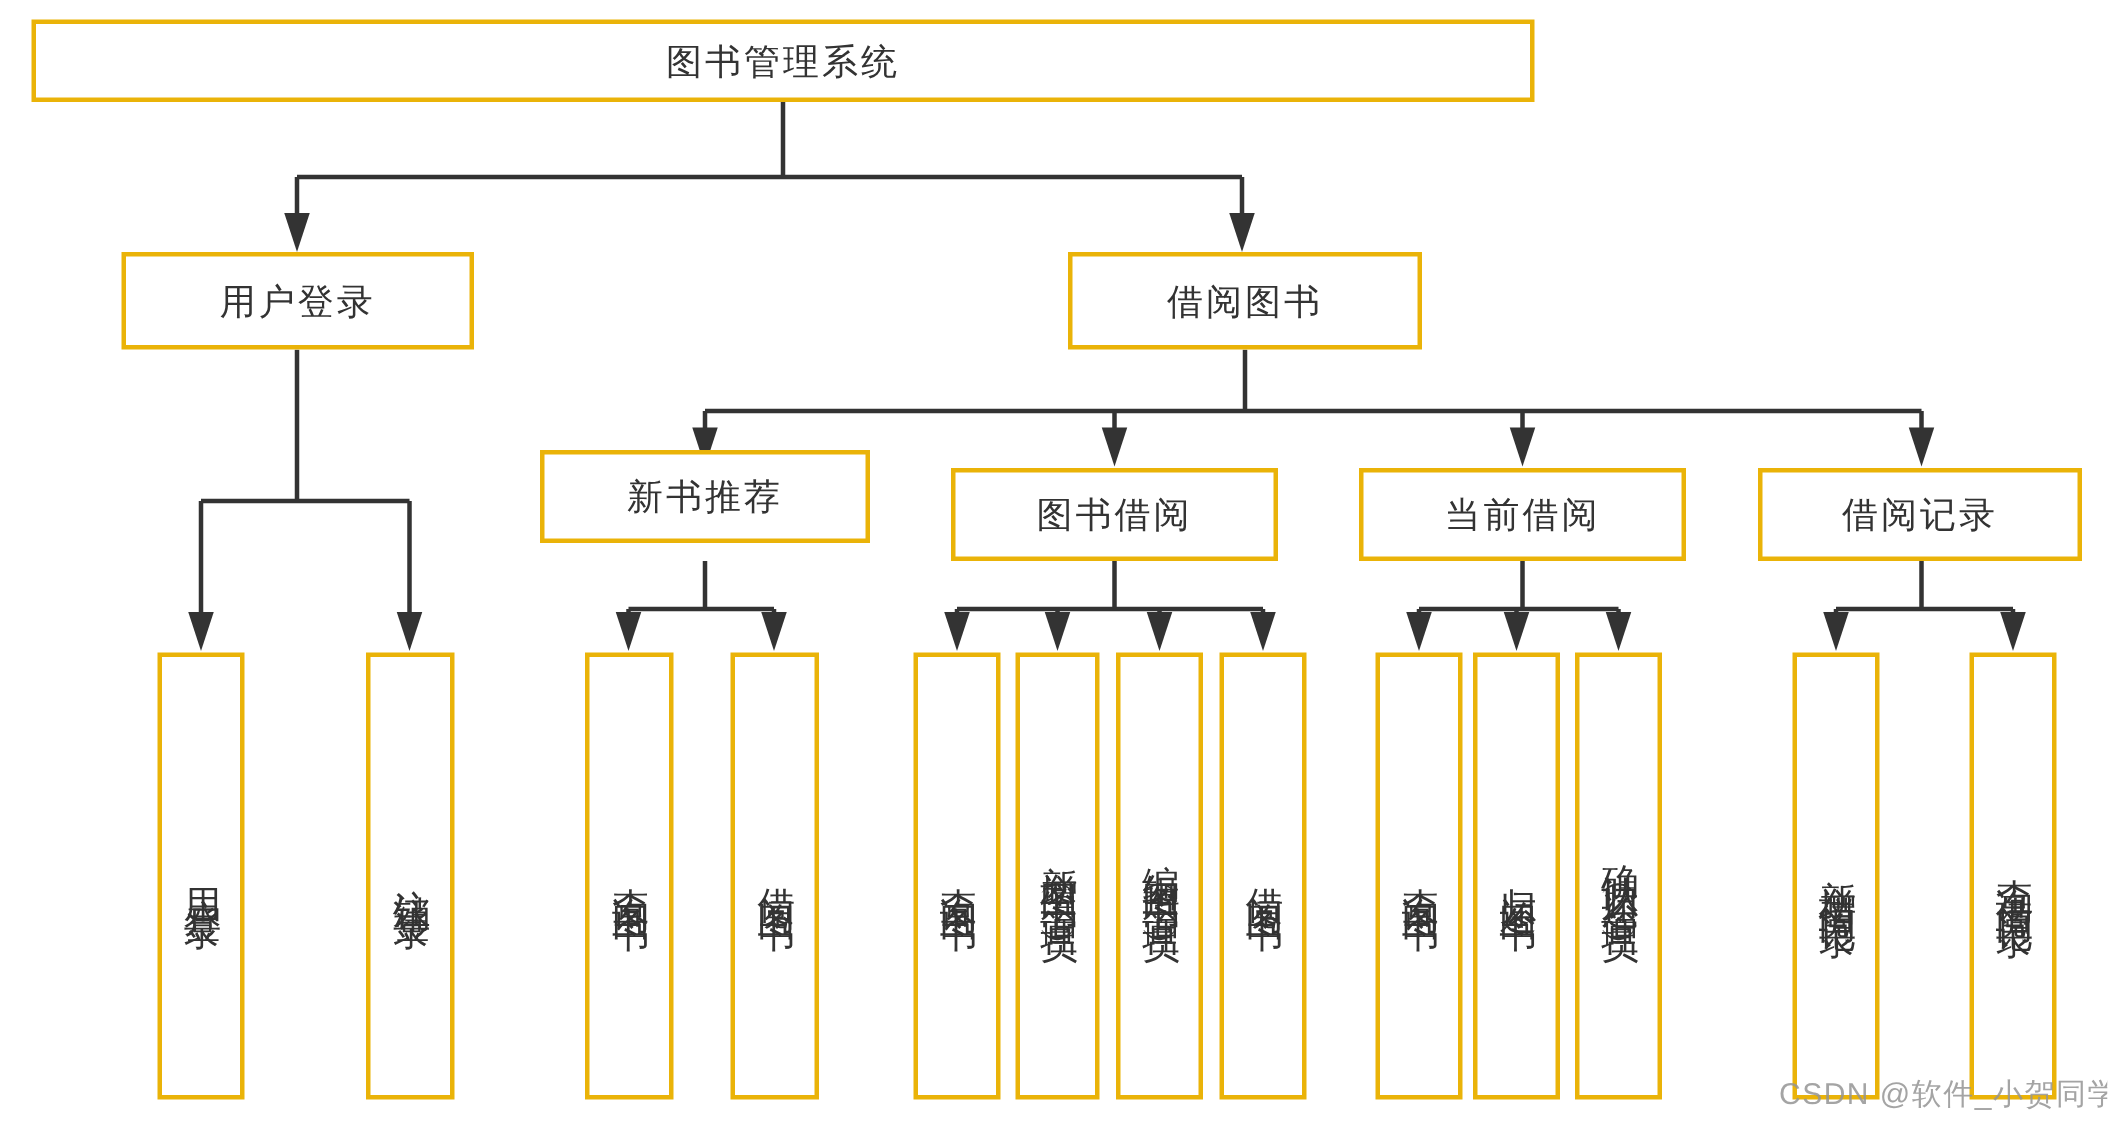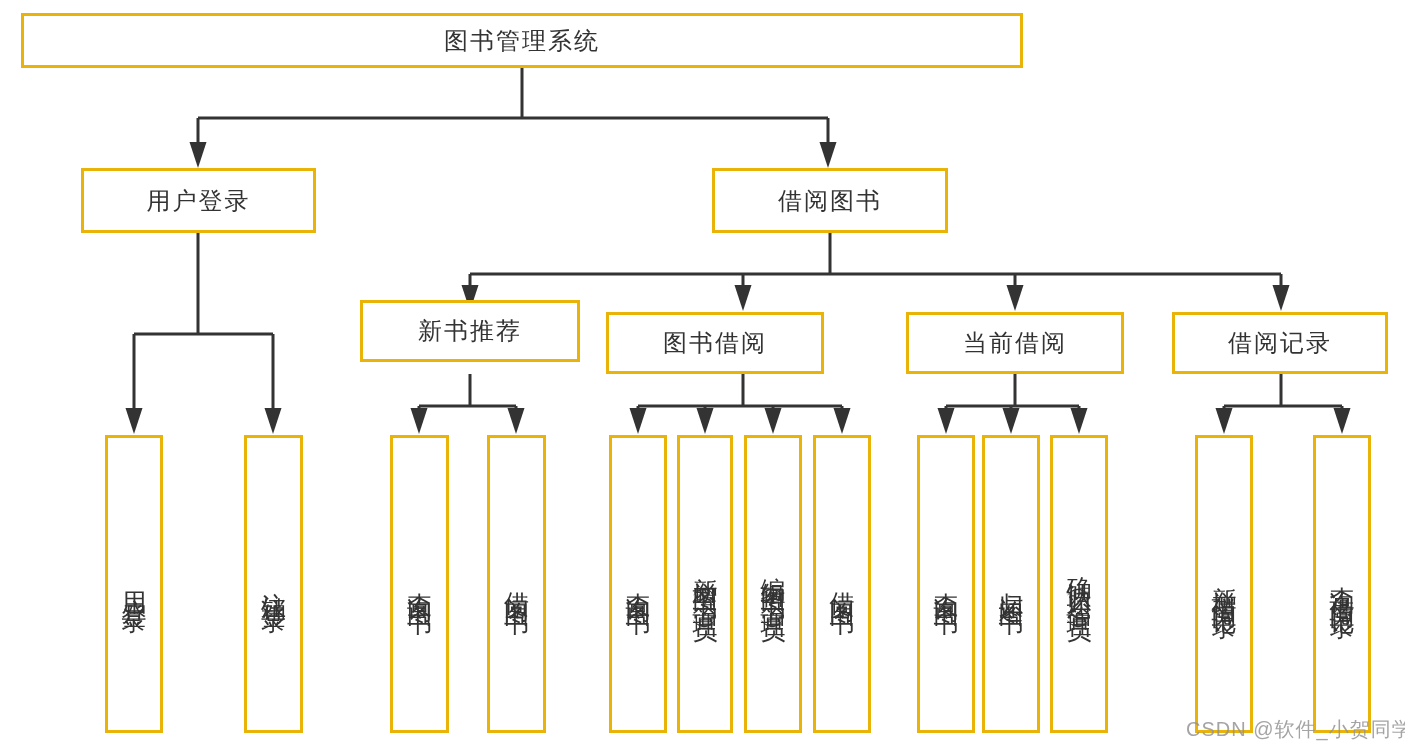--- a/index.html
+++ b/index.html
@@ -105,21 +105,21 @@
     <polygon points="1215.5,408 1232.5,408 1224,434"></polygon>
     <polygon points="1333.5,408 1350.5,408 1342,434"></polygon>
   </svg>
 
   <div class="node h" style="left:21px; top:13px; width:1002px; height:55px;">图书管理系统</div>
 
   <div class="node h" style="left:81px; top:168px; width:235px; height:65px;">用户登录</div>
   <div class="node h" style="left:712px; top:168px; width:236px; height:65px;">借阅图书</div>
 
   <div class="node h" style="left:360px; top:300px; width:220px; height:62px;">新书推荐</div>
-  <div class="node h" style="left:606px; top:312px; width:218px; height:62px;">图书借阅</div>
+  <div class="node h" style="left:634px; top:312px; width:218px; height:62px;">图书借阅</div>
   <div class="node h" style="left:906px; top:312px; width:218px; height:62px;">当前借阅</div>
   <div class="node h" style="left:1172px; top:312px; width:216px; height:62px;">借阅记录</div>
 
   <div class="node leaf" style="left:105px; top:435px; width:58px; height:298px;">用户登录</div>
   <div class="node leaf" style="left:244px; top:435px; width:59px; height:298px;">注销登录</div>
 
   <div class="node leaf" style="left:390px; top:435px; width:59px; height:298px;">查询图书</div>
   <div class="node leaf" style="left:487px; top:435px; width:59px; height:298px;">借阅图书</div>
 
   <div class="node leaf" style="left:609px; top:435px; width:58px; height:298px;">查询图书</div>

